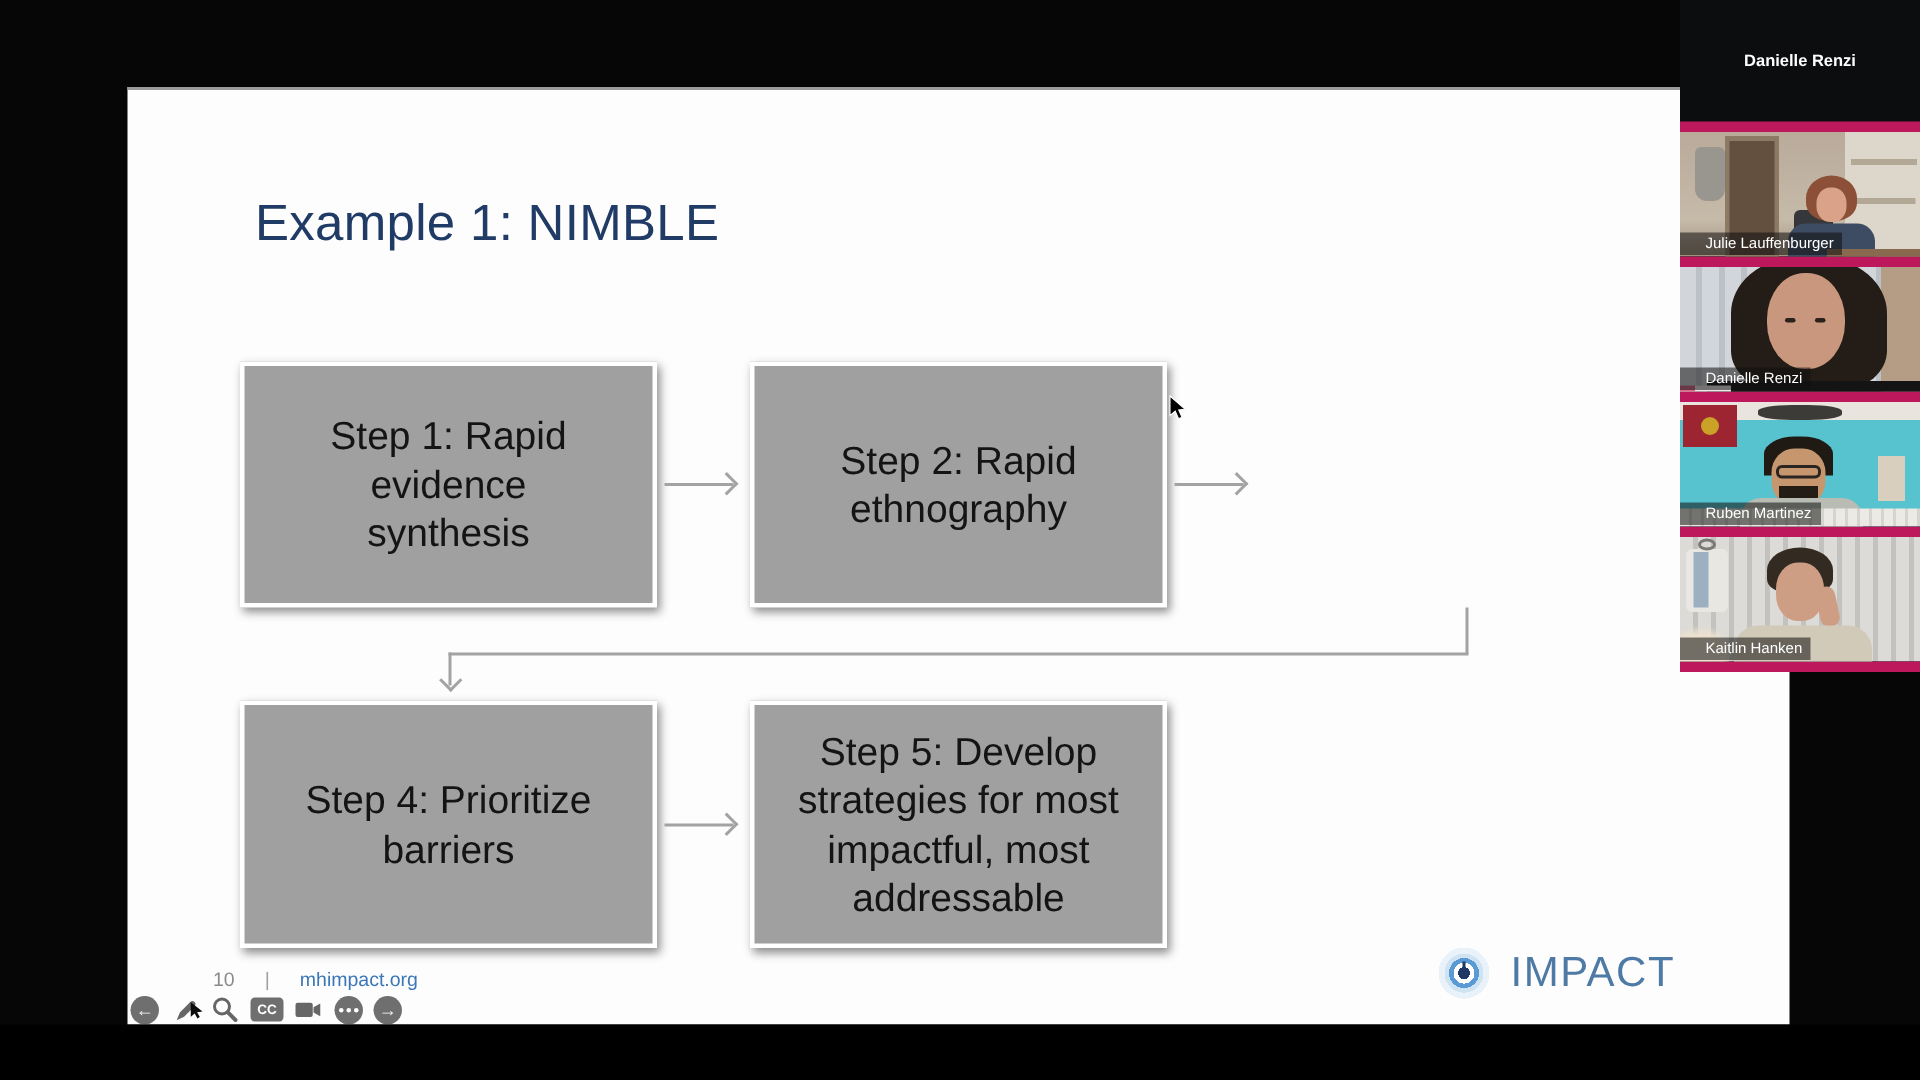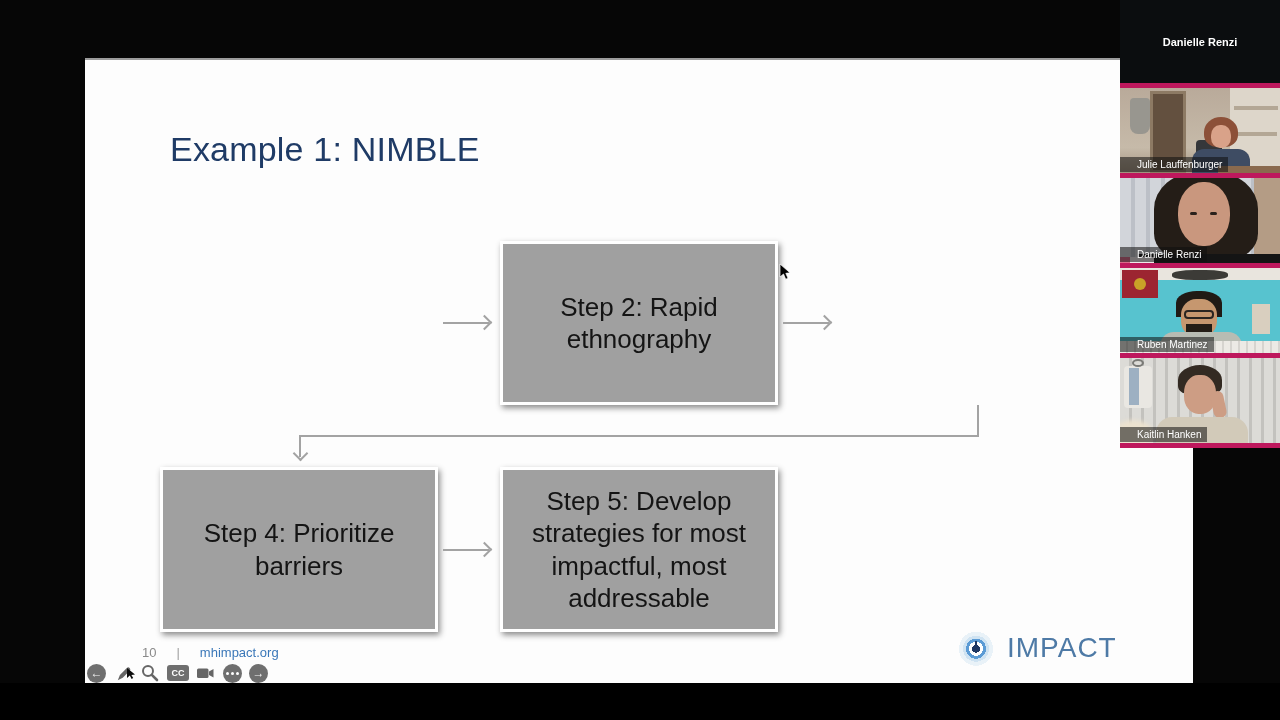--- a/index.html
+++ b/index.html
@@ -52,21 +52,21 @@
   .logo-ripple { width:36px; height:36px; border-radius:50%; position:relative;
     background:radial-gradient(circle at 50% 52%, #1f3864 0 4px, #ffffff 4px 7px,
                #5b9bd5 7px 10px, #cfe3f2 10px 13px, #e9f2f8 13px 17px, transparent 17px); }
   .logo-stem { position:absolute; left:17px; top:11px; width:2px; height:6px; background:#1f3864; }
   .logo-word { font-size:28px; color:#4e7aa6; letter-spacing:1px; }
 
   .slide-cursor { position:absolute; left:694px; top:203px; }
 
   
   .tile { position:absolute; left:1120px; width:160px; height:90px; overflow:hidden;
-          background:#0b0d0f; border-bottom:5px solid #be185d; }
+          background:#0b0d0f; border-bottom:7px solid #be185d; }
   .t1 { top:0; height:88px; } .t2 { top:88px; } .t3 { top:178px; }
   .t4 { top:268px; } .t5 { top:358px; } .t6 { top:448px; height:89px; }
   .center-name { position:absolute; left:0; top:0; width:100%; height:100%;
                  display:flex; align-items:center; justify-content:center;
                  color:#fff; font-size:11px; font-weight:bold; }
   .plabel { position:absolute; left:0; bottom:1px; background:rgba(15,15,15,0.55);
             color:#fff; font-size:10px; line-height:13px; padding:1px 6px 1px 17px;
             white-space:nowrap; z-index:5; }
   .scene { position:absolute; inset:0; }
   .scene div { position:absolute; }
@@ -133,20 +133,23 @@
 </style>
 </head>
 <body>
 
 <div class="stage">
 
   <div class="slide">
 
     <div class="slide-title">Example 1: NIMBLE</div>
 
+    <div class="sbox row1 b1">
+      <span>Step 1: Rapid evidence synthesis</span>
+    </div>
     <div class="sbox row1 b2">
       <span>Step 2: Rapid ethnography</span>
     </div>
     <div class="sbox row2 b4">
       <span>Step 4: Prioritize barriers</span>
     </div>
     <div class="sbox row2 b5">
       <span>Step 5: Develop strategies for most impactful, most addressable</span>
     </div>
 

